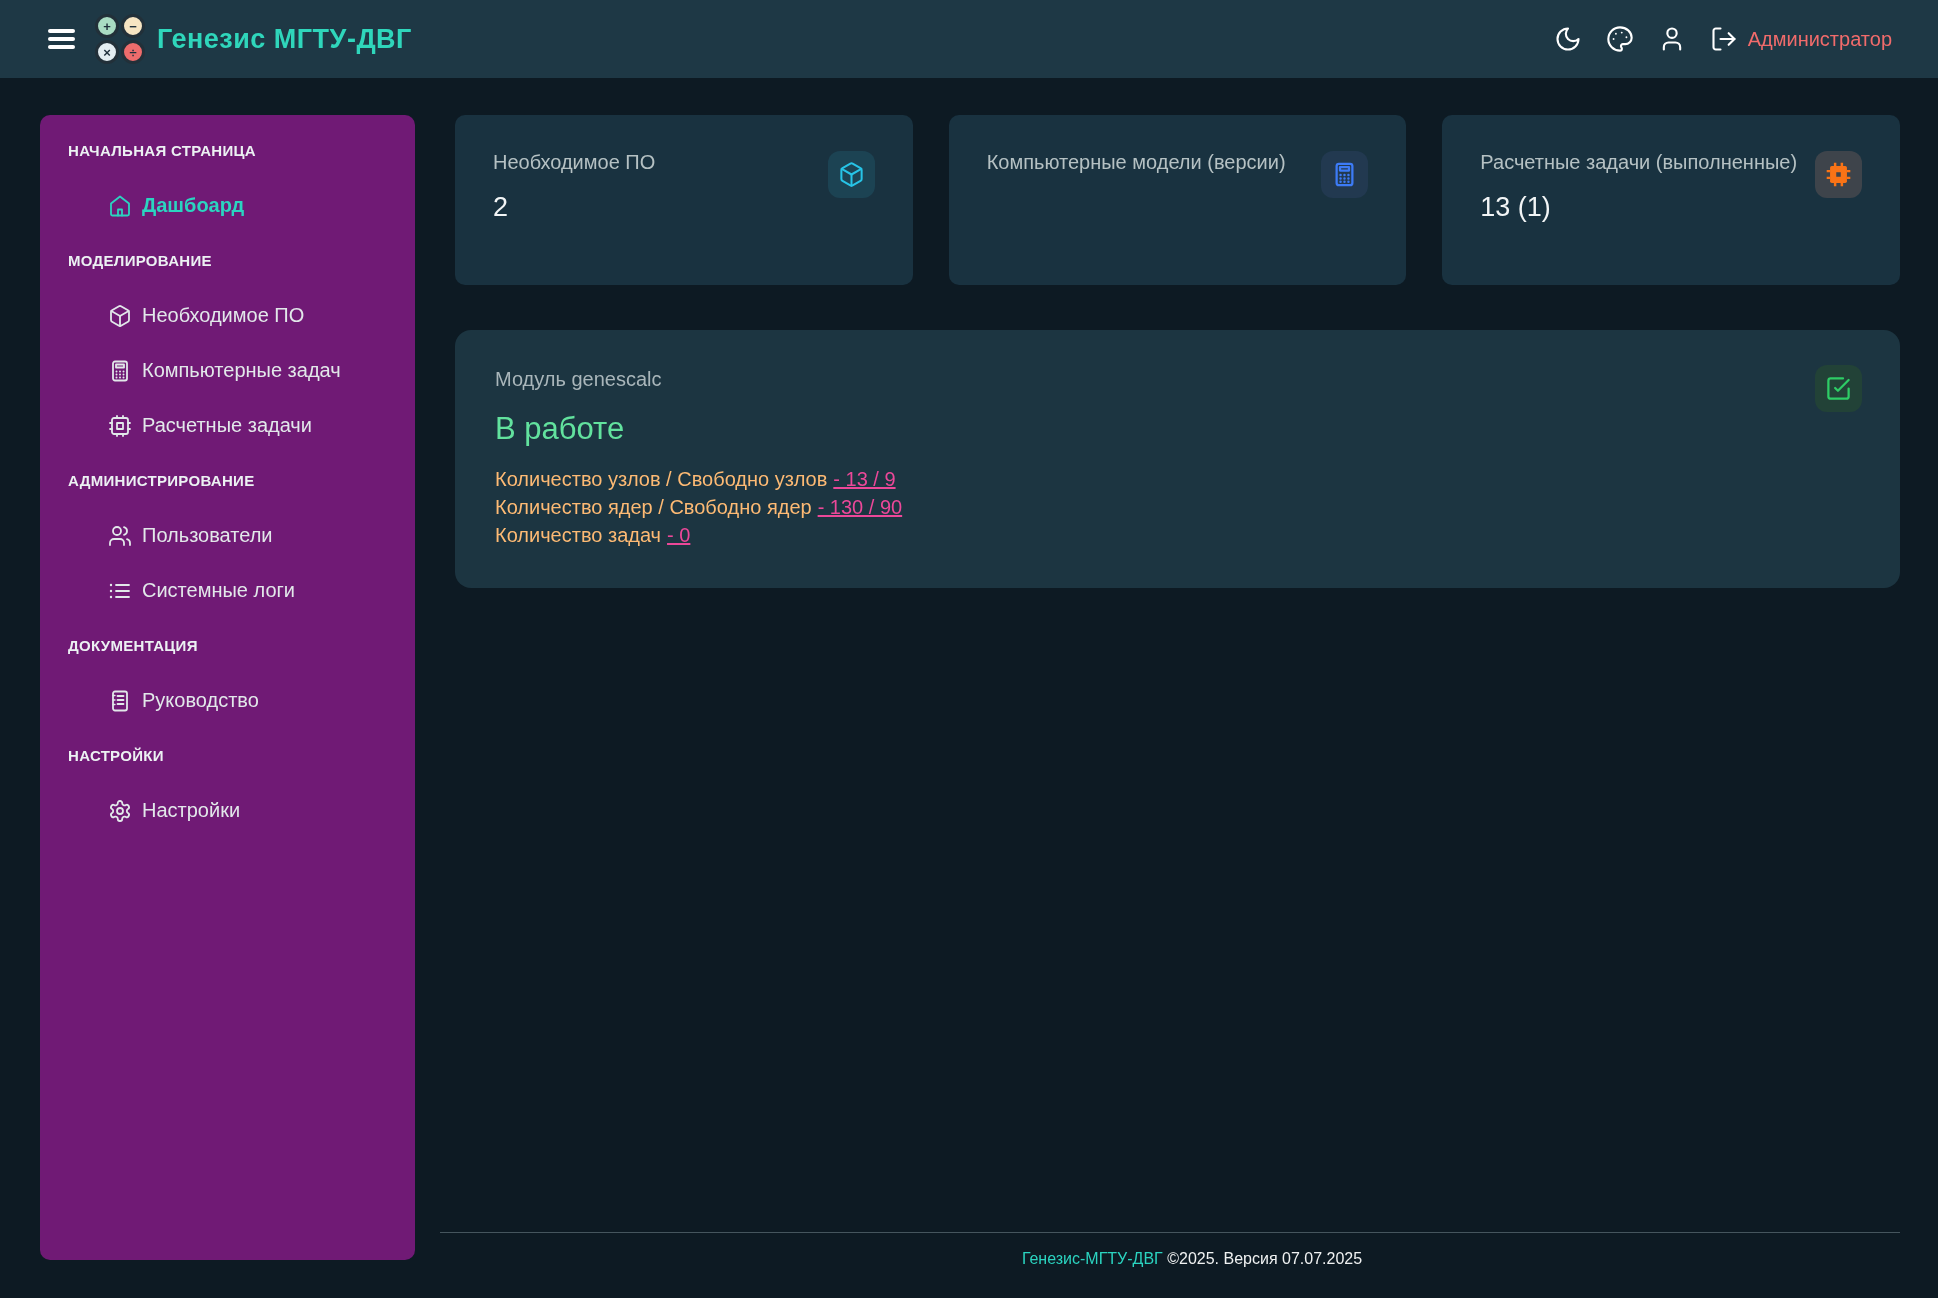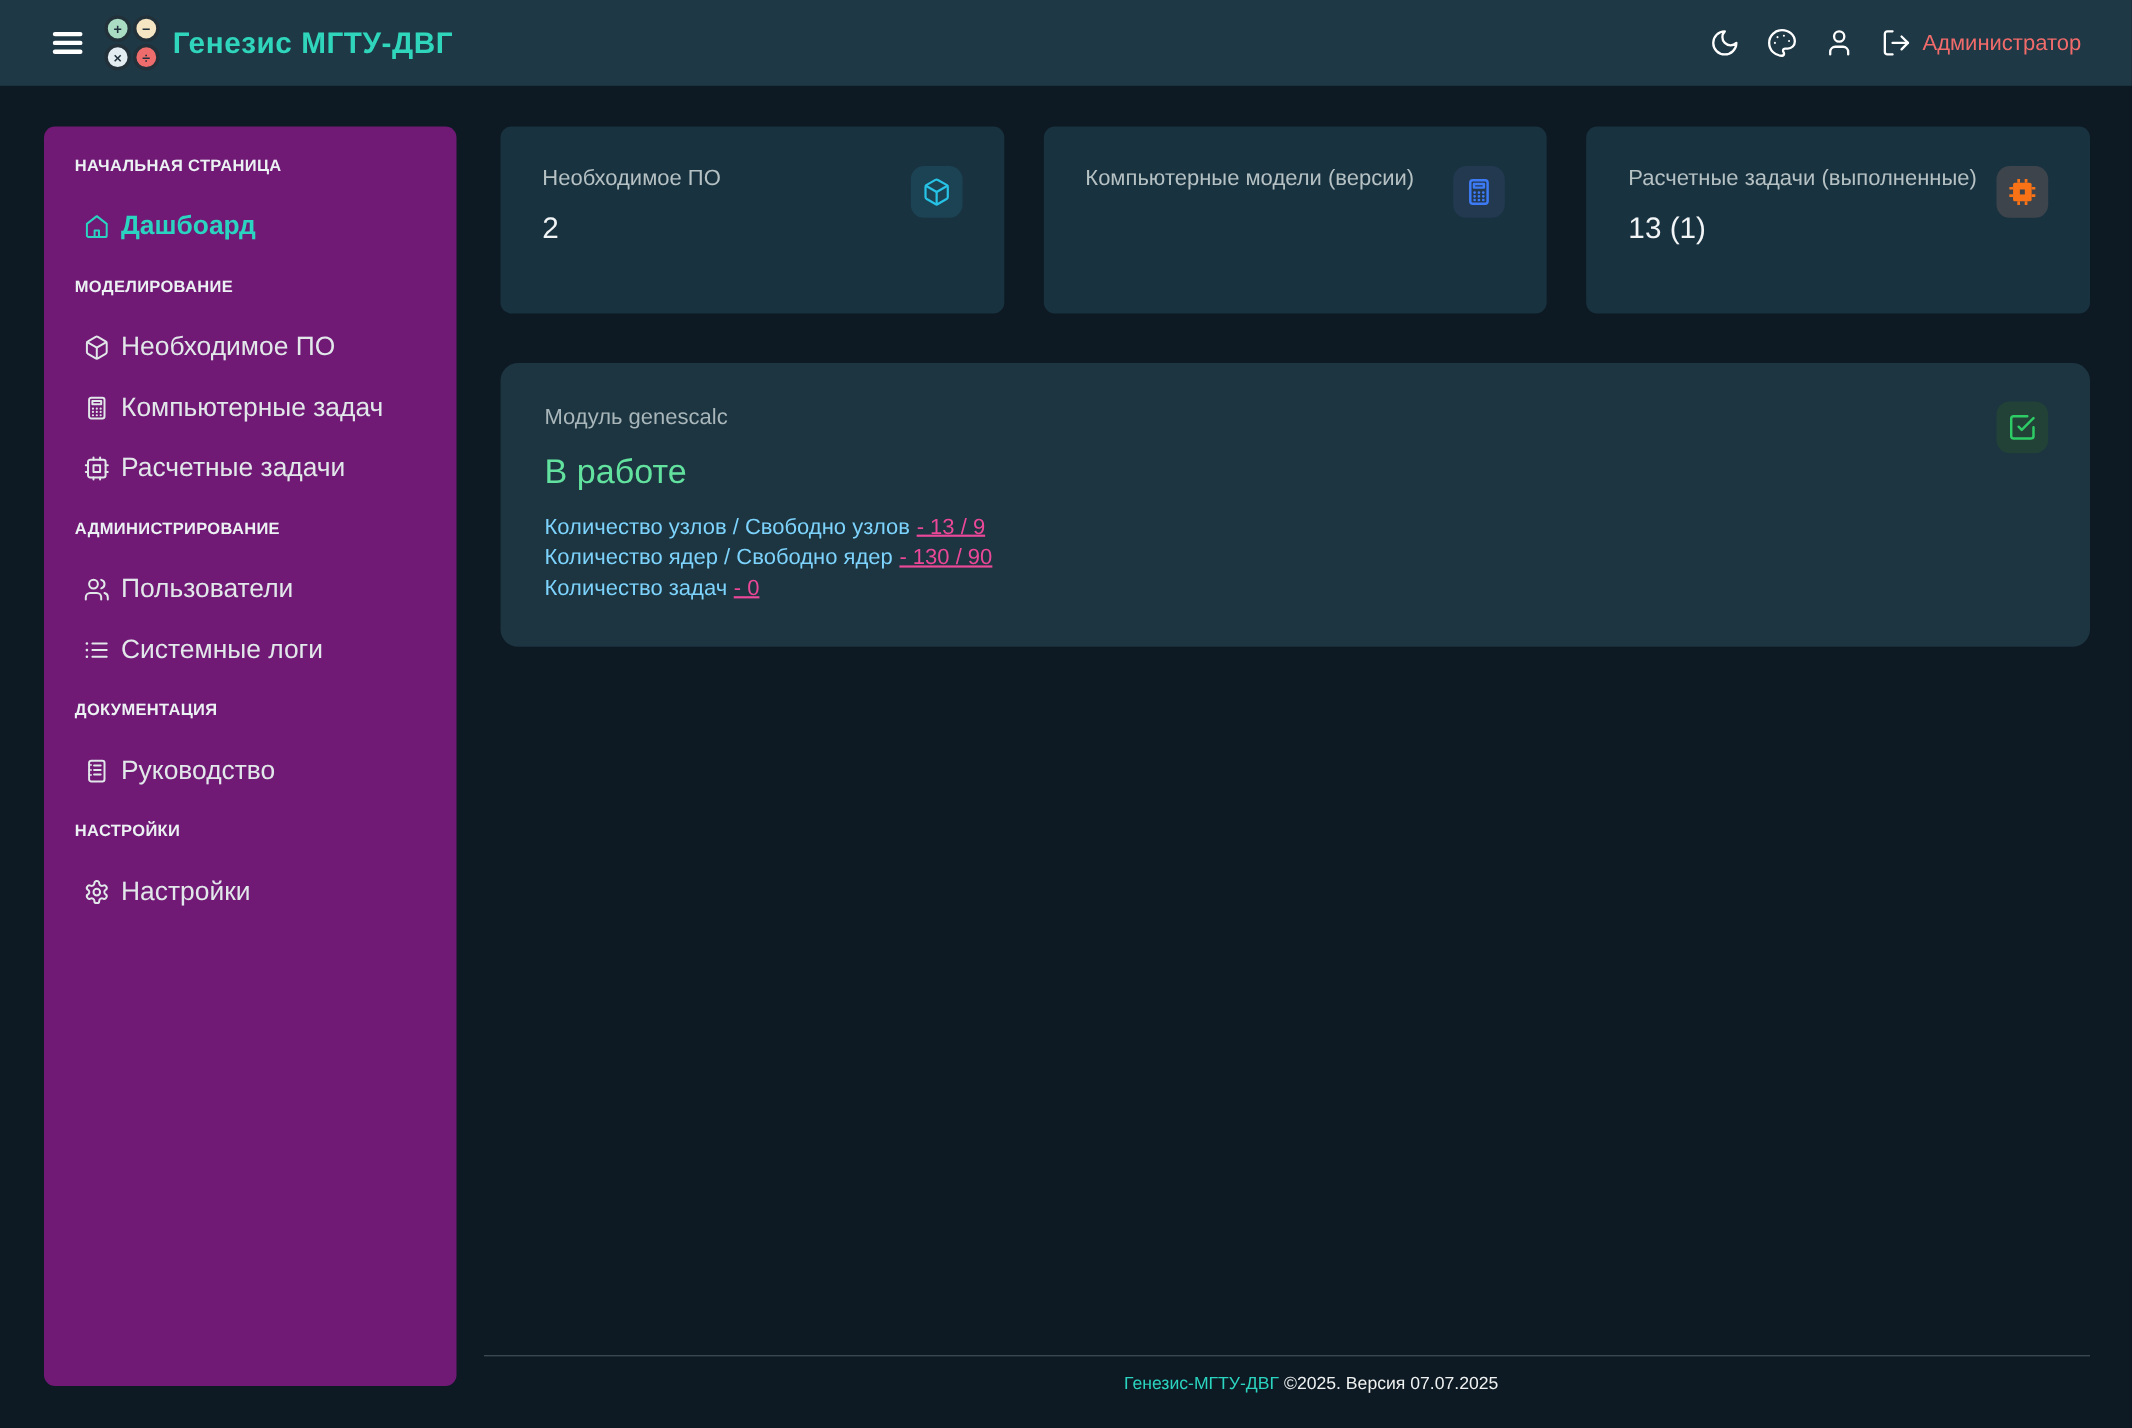--- a/index.html
+++ b/index.html
@@ -47,22 +47,22 @@
     background:#701a75; border-radius:10px;
     padding-top:8px; box-sizing:border-box;
   }
   .nav-section-label {
     height:55px; display:flex; align-items:center;
     padding-left:28px; font-size:15px; font-weight:bold;
     color:#ecf1f3; letter-spacing:0.3px;
   }
   .nav-item {
     height:55px; display:flex; align-items:center;
-    padding-left:36px; gap:10px;
-    font-size:24px; color:#e2e8ea; cursor:pointer;text-align:center;
+    padding-left:68px; gap:10px;
+    font-size:20px; color:#e2e8ea; cursor:pointer;text-align:center;
   }
   .nav-item svg { width:24px; height:24px; flex:none; }
   .nav-item.active { color:#2bd4c0; font-weight:bold; }
 
   
   .stat-cards {
     position:absolute; left:455px; top:115px; width:1445px;
     display:grid; grid-template-columns:repeat(3,1fr); grid-gap:36px;
   }
   .stat-card {
@@ -83,21 +83,21 @@
 
   
   .module-card {
     position:absolute; left:455px; top:330px; width:1445px; height:258px;
     background:#1c3541; border-radius:16px;
     padding:38px 40px; box-sizing:border-box;
   }
   .module-label { font-size:20px; color:#a9b6ba; }
   .module-status { margin-top:20px; font-size:31px; color:#62e29e; }
   .module-stats { margin-top:18px; font-size:20px; line-height:28px; }
-  .module-stat-label { color:#7dd3fc; }
+  .module-stat-label { color:#fdba74; }
   .module-stat-value { color:#ec4899; margin-left:6px;text-decoration:underline; }
 
   
   .footer-divider {
     position:absolute; left:440px; top:1232px; width:1460px; height:1px;
     background:#45555d;
   }
   .footer {
     position:absolute; left:462px; top:1250px; width:1460px;
     text-align:center; font-size:16px; color:#f0f2f2; white-space:nowrap;

